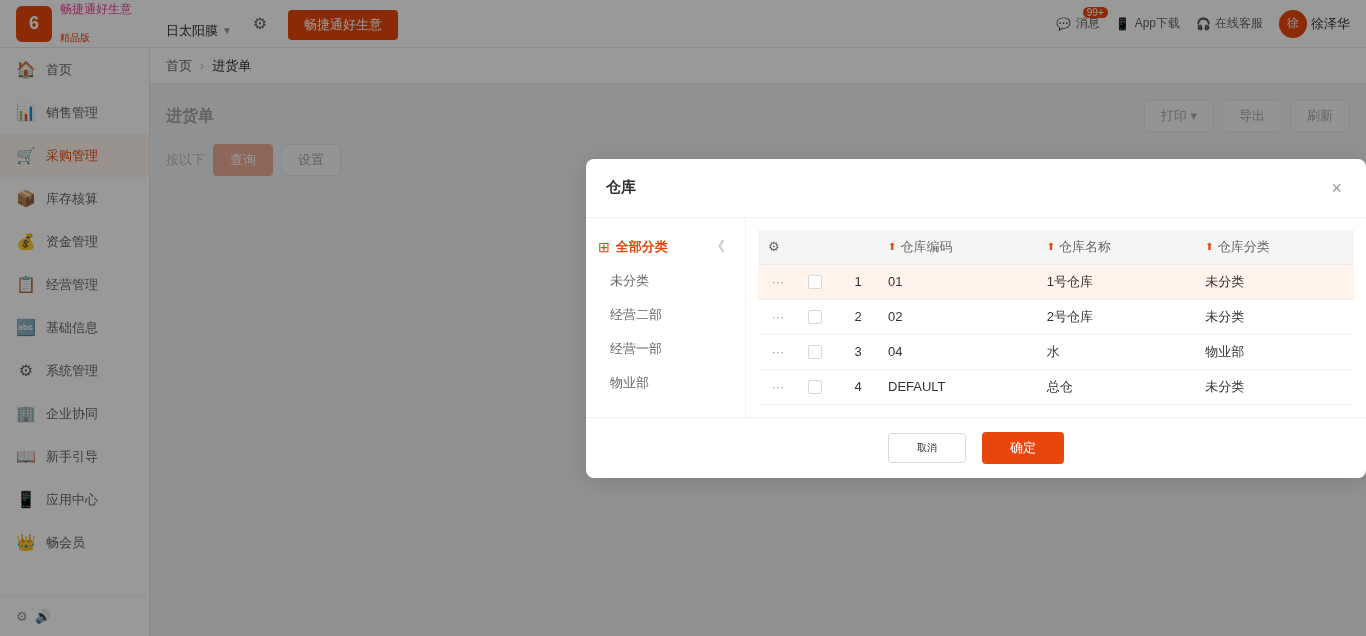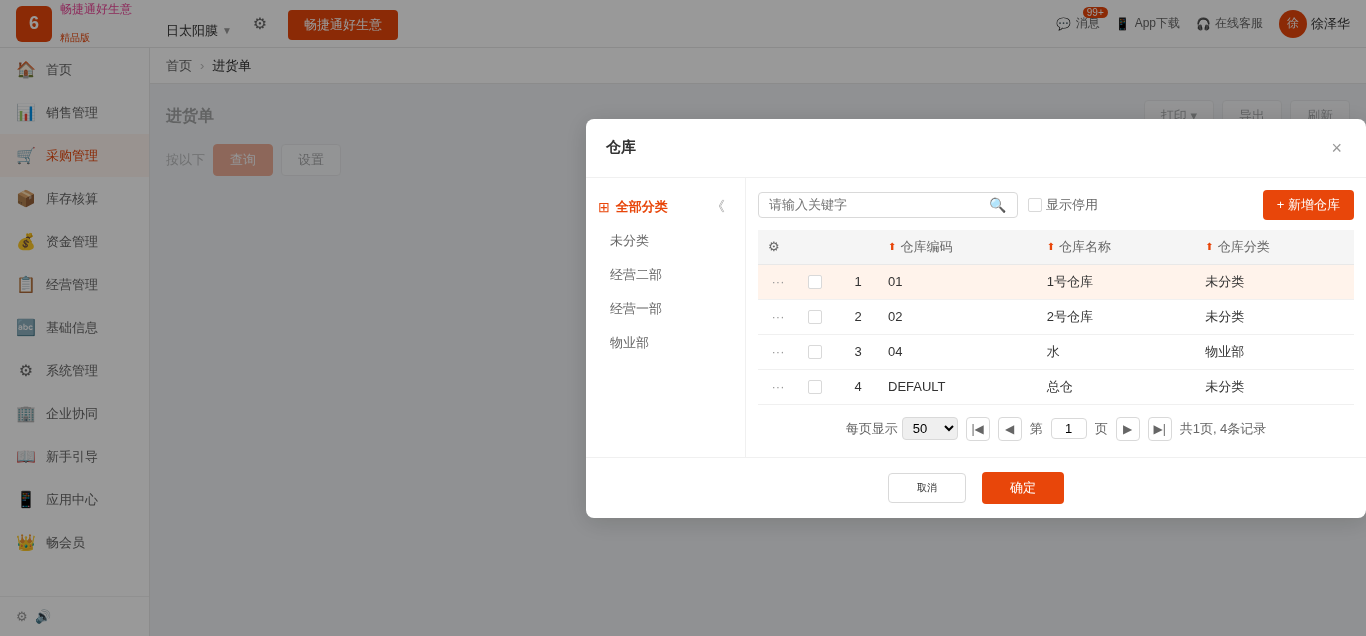--- a/index.html
+++ b/index.html
@@ -450,31 +450,20 @@
           <span class="collapse-btn">《</span>
         </div>
         <div class="category-item">未分类</div>
         <div class="category-item">经营二部</div>
         <div class="category-item">经营一部</div>
         <div class="category-item">物业部</div>
       </div>
 
       <div class="table-panel">
 
-        <div class="table-toolbar">
-          <div class="search-box">
-            <input class="search-input" type="text" placeholder="请输入关键字" style="">
-            <span class="search-icon">🔍</span>
-          </div>
-          <label class="show-disabled">
-            <div class="checkbox-style"></div>
-            <span>显示停用</span>
-          </label>
-          <button class="add-btn">+ 新增仓库</button>
-        </div>
 
         <table class="data-table">
           <thead>
             <tr>
               <th class="col-settings">⚙</th>
               <th class="col-check"></th>
               <th></th>
               <th>
                 <div class="th-sortable">
                   <span class="sort-icon">⬆</span>
@@ -532,37 +521,20 @@
                   <div class="checkbox-style"></div>
                 </td>
       <td class="col-num">4</td>
       <td>DEFAULT</td>
       <td>总仓</td>
       <td>未分类</td>
     </tr>
             </tbody>
         </table>
 
-        <div class="pagination">
-          <span class="page-size-select">
-            <span>每页显示</span>
-            <select class="page-select">
-              <option value="50">50</option>
-              <option value="100">100</option>
-            </select>
-          </span>
-          <button class="page-nav-btn">|◀</button>
-          <button class="page-nav-btn">◀</button>
-          <span>第</span>
-          <input class="page-input" type="text" value="1" style="">
-          <span>页</span>
-          <button class="page-nav-btn">▶</button>
-          <button class="page-nav-btn">▶|</button>
-          <span class="page-total">共1页, 4条记录</span>
-        </div>
       </div>
     </div>
 
     <div class="dialog-footer">
       <button class="cancel-btn">取消</button>
       <button class="confirm-btn">确定</button>
     </div>
   </div>
 </div>
 

